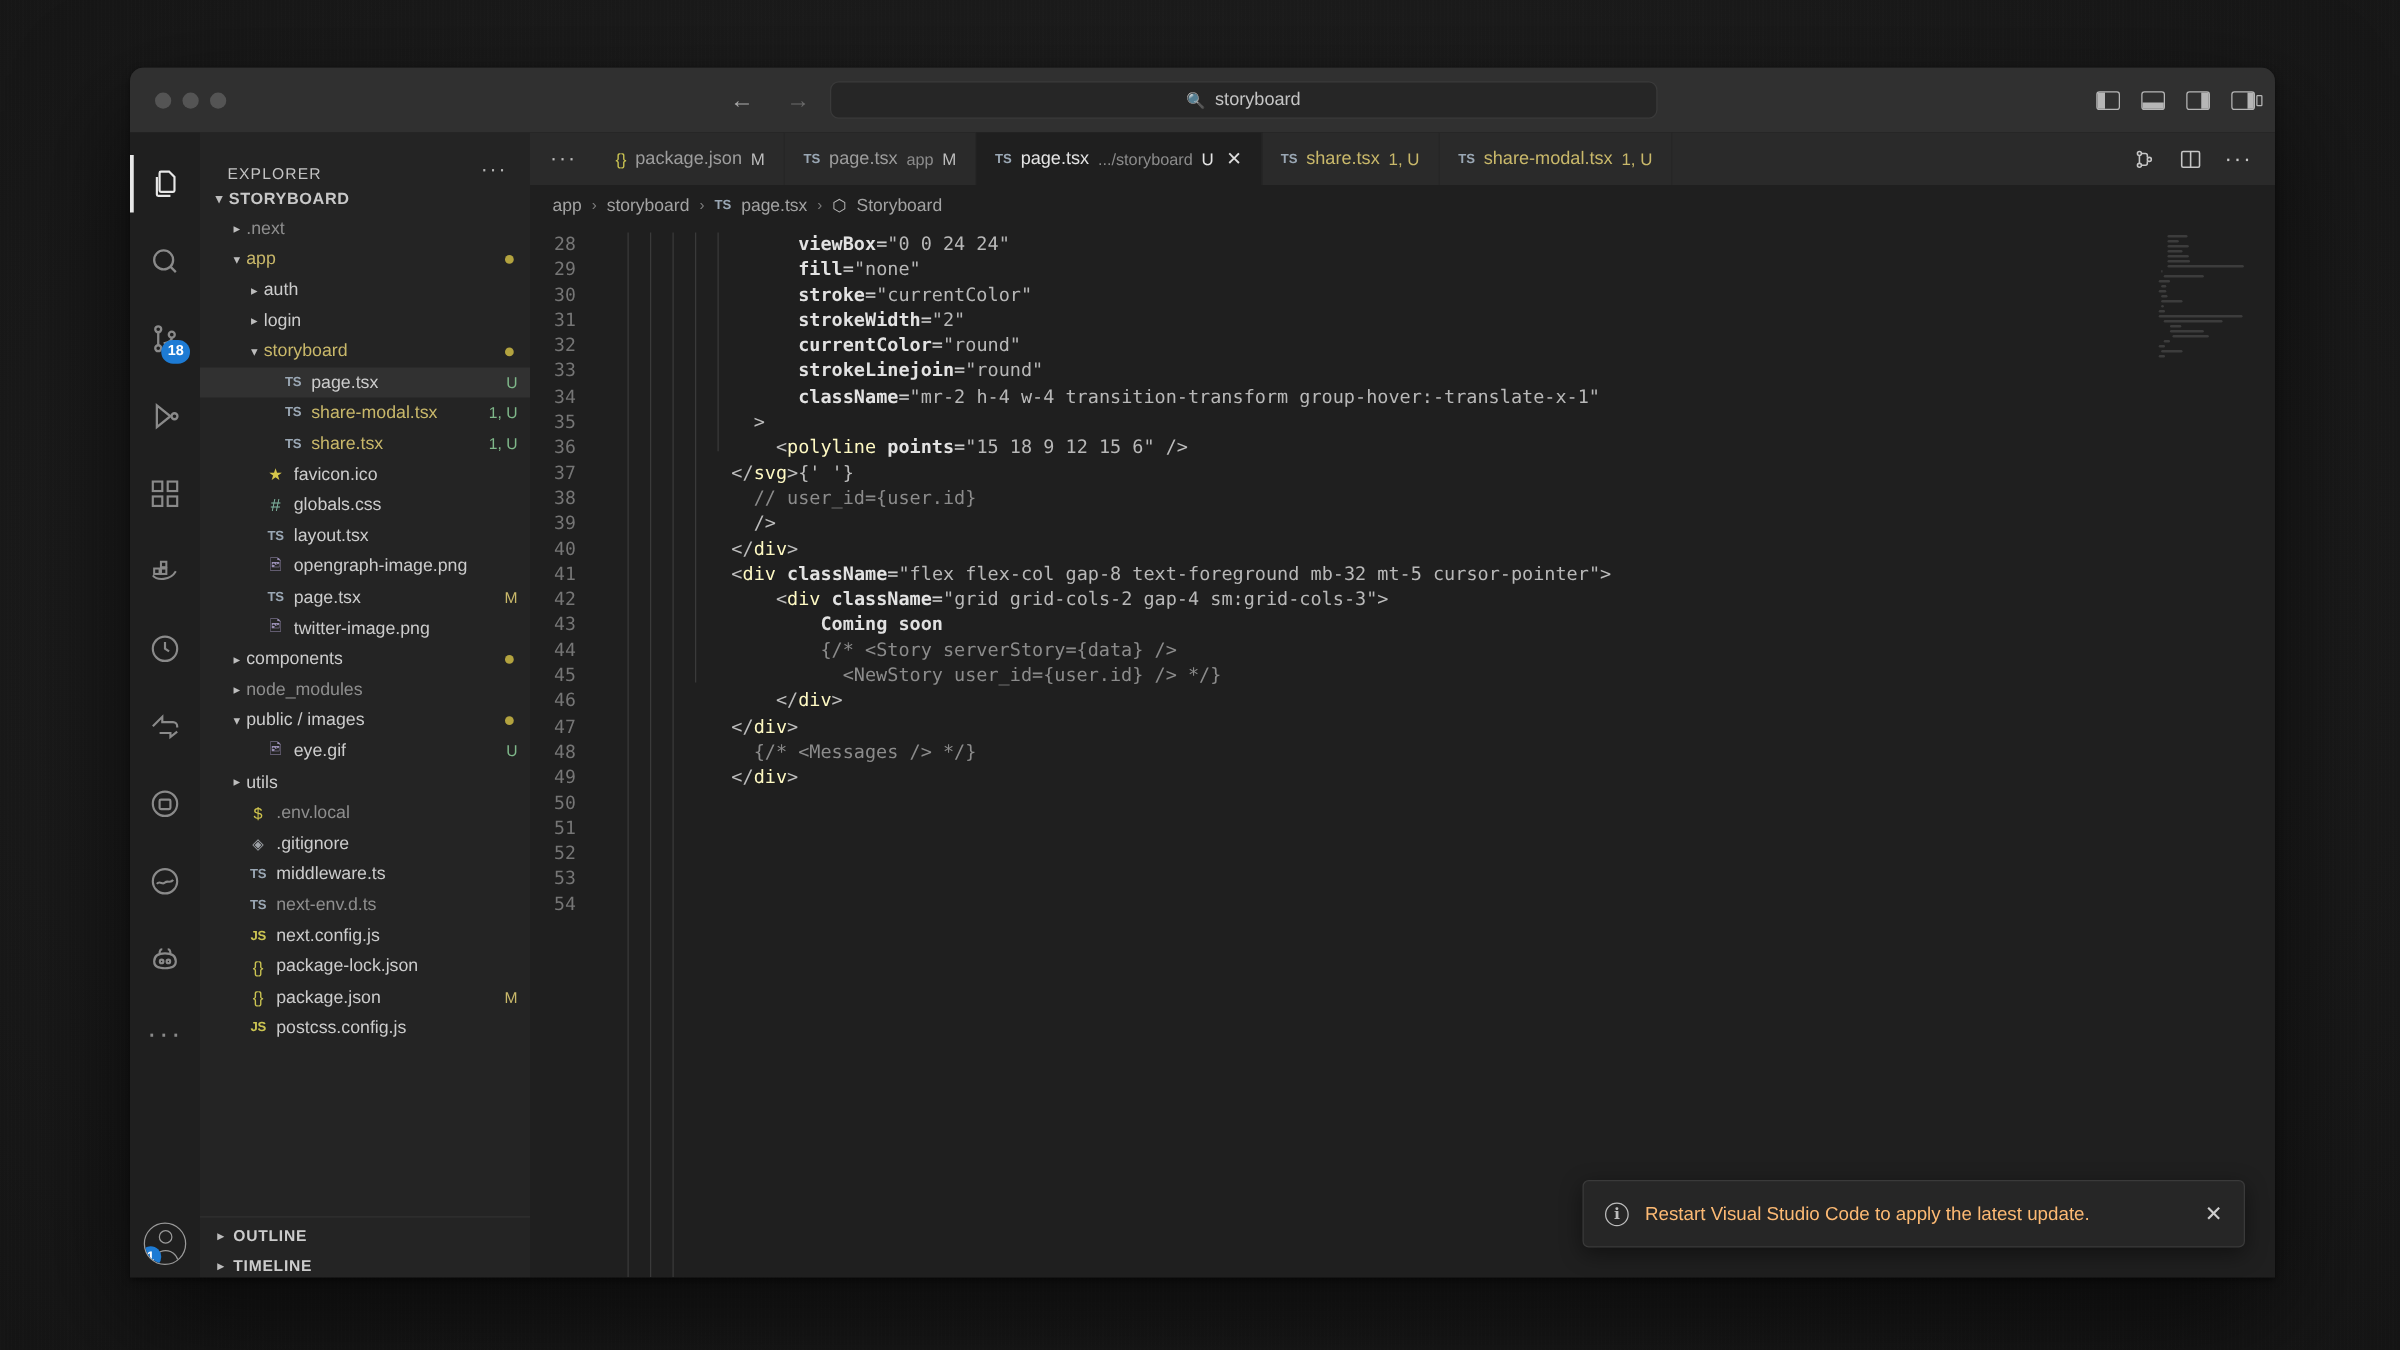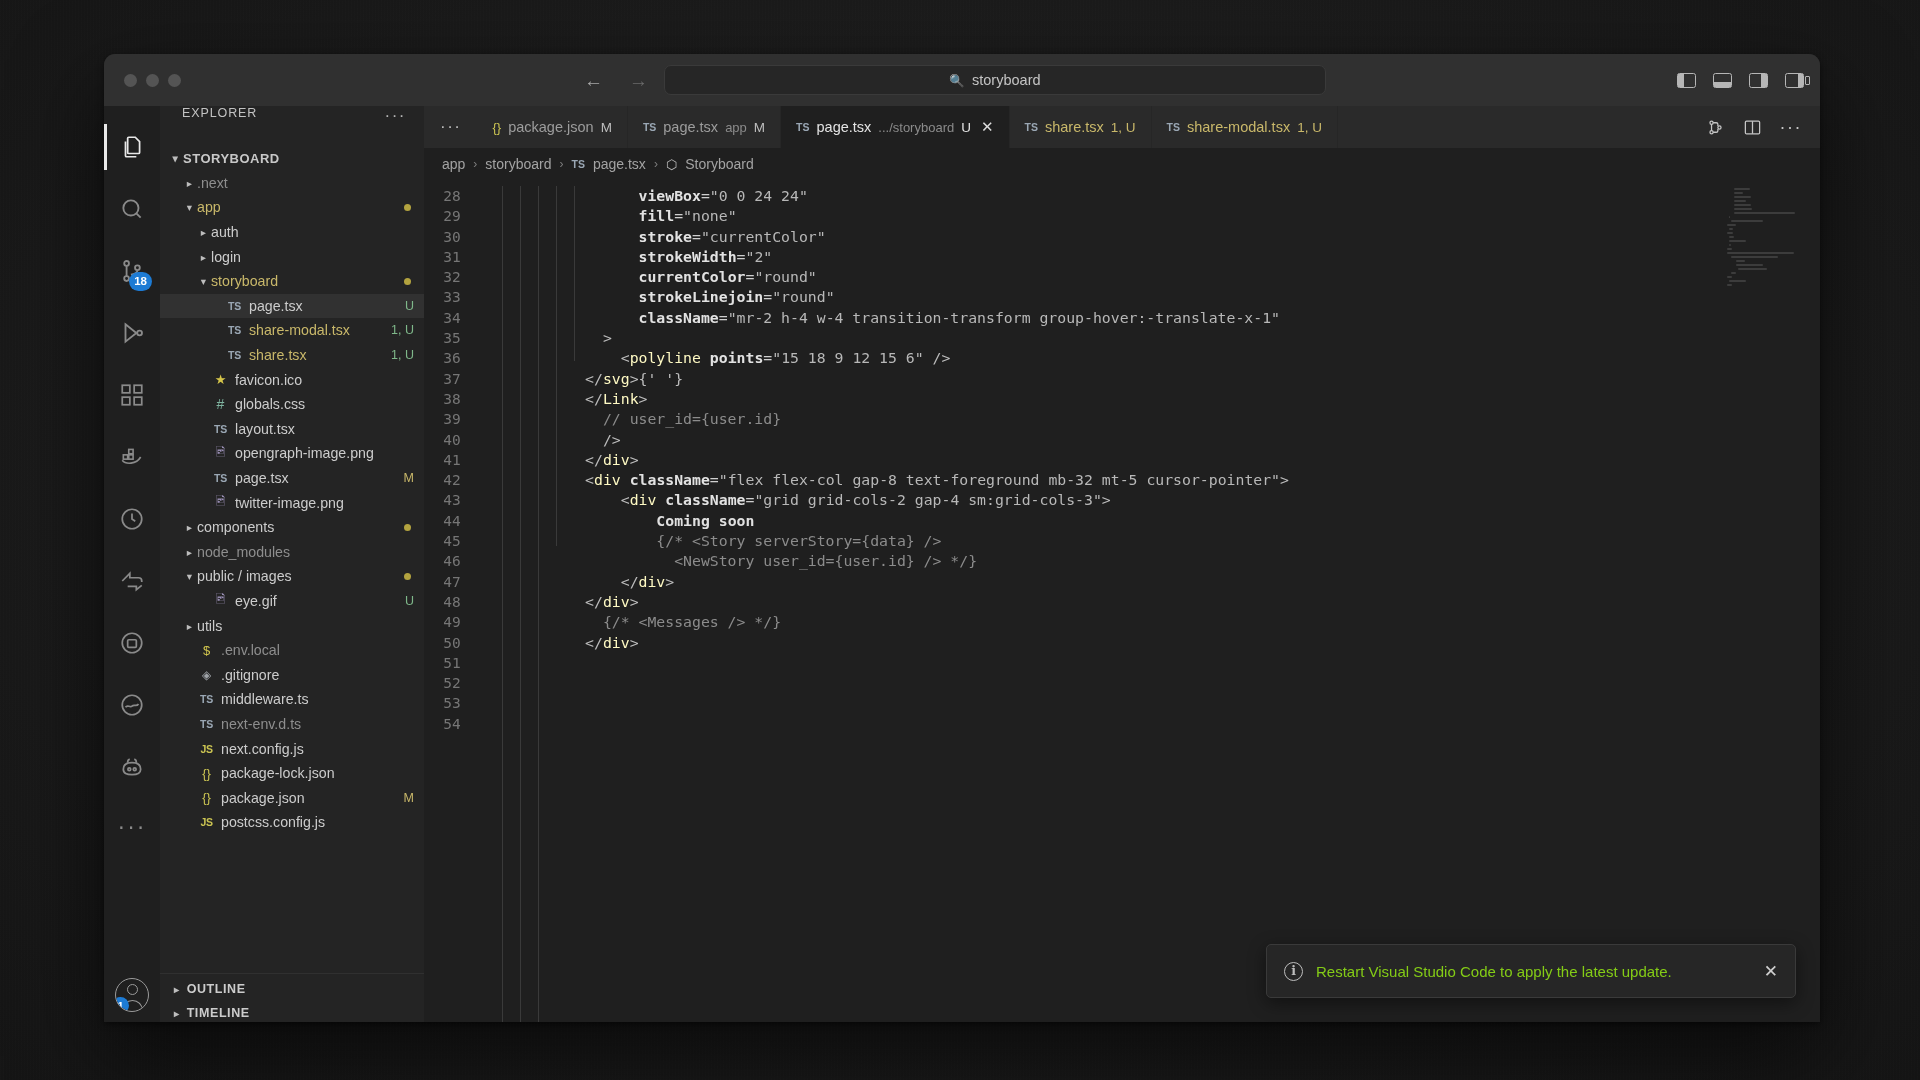--- a/index.html
+++ b/index.html
@@ -119,21 +119,21 @@
 
   
   .sidebar{
     width:264px; flex:0 0 264px;
     background:#242424;
     display:flex; flex-direction:column;
     min-height:0;
   }
   .sb-header{
     height:40px; flex:0 0 40px;
-    display:flex; align-items:flex-start; justify-content:space-between;
+    display:flex; align-items:flex-end; justify-content:space-between;
     padding:0 18px 0 22px;
     color:#c3c3c3; font-size:12.5px; letter-spacing:.9px;
   }
   .sb-header .dots{ font-size:17px; letter-spacing:1.5px; color:#b5b5b5; }
 
   .tree{ flex:1; overflow:hidden; padding-bottom:2px; }
   .row{
     height:24.6px; display:flex; align-items:center;
     font-size:14.2px; color:#c8c8c8;
     padding-right:10px; position:relative; white-space:nowrap;
@@ -242,21 +242,21 @@
     border-radius:5px;
     display:flex; align-items:center; gap:13px;
     padding:0 17px;
     box-shadow:0 5px 18px rgba(0,0,0,.45);
   }
   .toast .info{
     width:19px; height:19px; border-radius:50%; border:1.6px solid #bdbdbd;
     color:#bdbdbd; font-size:12.5px; font-weight:700; line-height:16px; text-align:center;
     flex:0 0 19px; font-family:"DejaVu Serif", serif;
   }
-  .toast .msg{ font-size:15px; color:#84cc16; }
+  .toast .msg{ font-size:15px; color:#fdba74; }
   .toast .close{ margin-left:auto; font-size:17px; color:#cfcfcf; cursor:pointer; }
 </style>
 </head>
 <body>
 
 <div class="desktop"></div>
 
 <div class="window">
 
   <div class="titlebar">
@@ -686,21 +686,20 @@
         <div class="cl">                <span class="attr">viewBox</span><span class="kw">=</span><span class="str">"0 0 24 24"</span></div>
             <div class="cl">                <span class="attr">fill</span><span class="kw">=</span><span class="str">"none"</span></div>
             <div class="cl">                <span class="attr">stroke</span><span class="kw">=</span><span class="str">"currentColor"</span></div>
             <div class="cl">                <span class="attr">strokeWidth</span><span class="kw">=</span><span class="str">"2"</span></div>
             <div class="cl">                <span class="attr">currentColor</span><span class="kw">=</span><span class="str">"round"</span></div>
             <div class="cl">                <span class="attr">strokeLinejoin</span><span class="kw">=</span><span class="str">"round"</span></div>
             <div class="cl">                <span class="attr">className</span><span class="kw">=</span><span class="str">"mr-2 h-4 w-4 transition-transform group-hover:-translate-x-1"</span></div>
             <div class="cl">            <span class="punc">&gt;</span></div>
             <div class="cl">              <span class="punc">&lt;</span><span class="tag">polyline</span><span class="kw"> </span><span class="attr">points</span><span class="kw">=</span><span class="str">"15 18 9 12 15 6"</span><span class="punc"> /&gt;</span></div>
             <div class="cl">          <span class="punc">&lt;/</span><span class="tag">svg</span><span class="punc">&gt;{' '}</span></div>
-            <div class="cl">          <span class="punc">&lt;/</span><span class="tag">Link</span><span class="punc">&gt;</span></div>
             <div class="cl">            <span class="cmt">// user_id={user.id}</span></div>
             <div class="cl">            <span class="punc">/&gt;</span></div>
             <div class="cl">          <span class="punc">&lt;/</span><span class="tag">div</span><span class="punc">&gt;</span></div>
             <div class="cl">          <span class="punc">&lt;</span><span class="tag">div</span><span class="kw"> </span><span class="attr">className</span><span class="kw">=</span><span class="str">"flex flex-col gap-8 text-foreground mb-32 mt-5 cursor-pointer"</span><span class="punc">&gt;</span></div>
             <div class="cl">              <span class="punc">&lt;</span><span class="tag">div</span><span class="kw"> </span><span class="attr">className</span><span class="kw">=</span><span class="str">"grid grid-cols-2 gap-4 sm:grid-cols-3"</span><span class="punc">&gt;</span></div>
             <div class="cl">                  <span class="txt">Coming soon</span></div>
             <div class="cl">                  <span class="cmt">{/* &lt;Story serverStory={data} /&gt;</span></div>
             <div class="cl">                    <span class="cmt">&lt;NewStory user_id={user.id} /&gt; */}</span></div>
             <div class="cl">              <span class="punc">&lt;/</span><span class="tag">div</span><span class="punc">&gt;</span></div>
             <div class="cl">          <span class="punc">&lt;/</span><span class="tag">div</span><span class="punc">&gt;</span></div>

